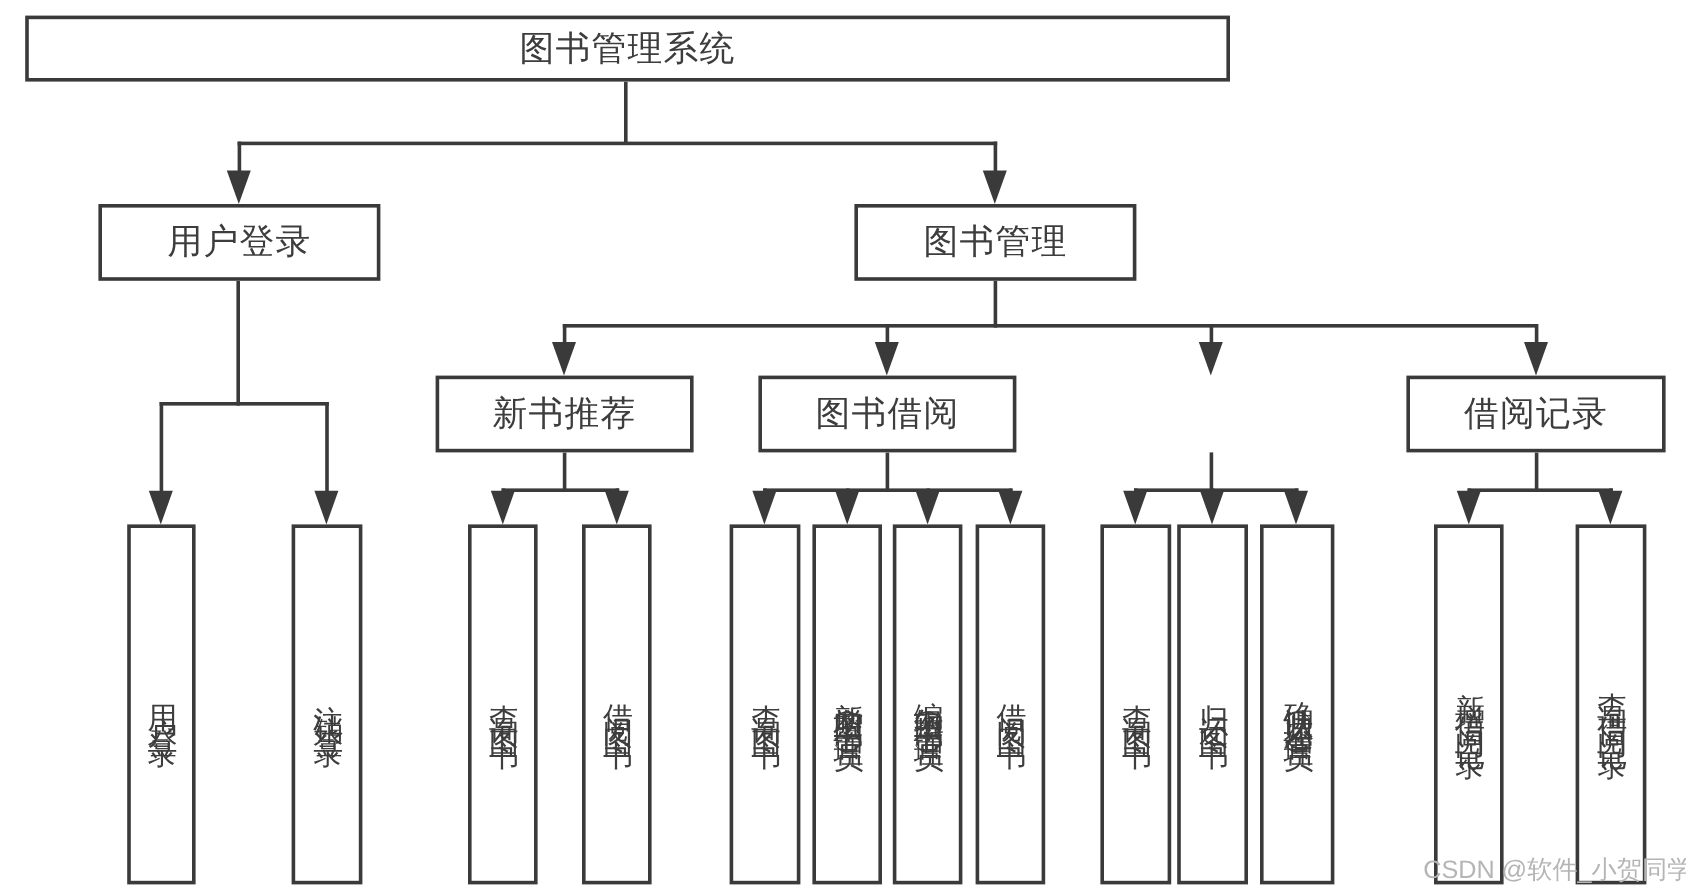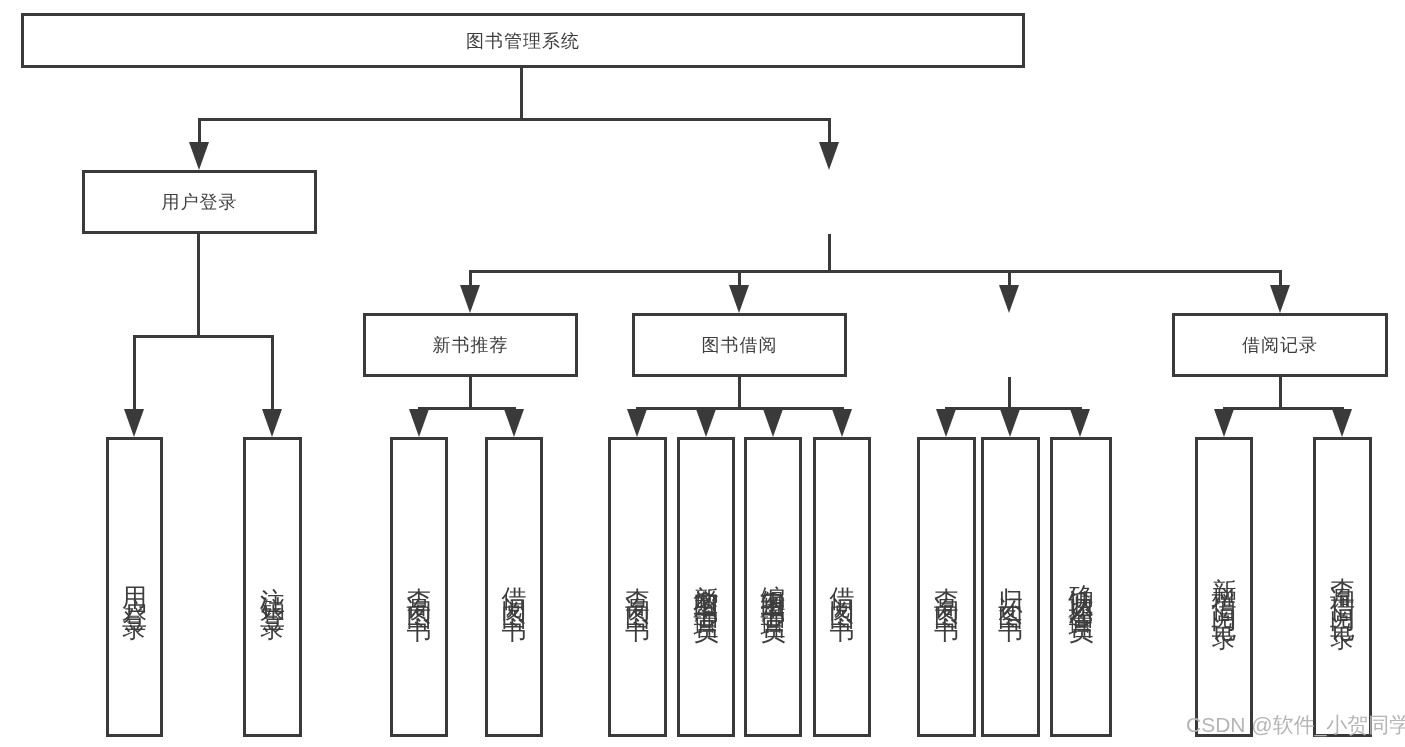--- a/index.html
+++ b/index.html
@@ -13,21 +13,21 @@
   .box{
     position:absolute;
     box-sizing:border-box;
     border:3px solid #3a3a3a;
     background:#ffffff;
     display:flex;
     align-items:center;
     justify-content:center;
     color:#3d3d3d;
   }
-  .box.h{font-size:18px;letter-spacing:1px;}
+  .box.h{font-size:29px;letter-spacing:1px;}
   .box.v{
     font-size:25px;
     writing-mode:vertical-rl;
     text-orientation:mixed;
     letter-spacing:10px;
     line-height:1;
   }
   .box.v.tight{letter-spacing:5px;}
   .line{position:absolute;background:#3a3a3a;}
   .ahead{
@@ -105,20 +105,21 @@
   <div class="line" style="left:1279px;top:377px;width:3px;height:33px;"></div>
   <div class="line" style="left:1223px;top:407px;width:121px;height:3px;"></div>
   <div class="line" style="left:1223px;top:407px;width:3px;height:6px;"></div>
   <div class="ahead" style="left:1214px;top:409px;"></div>
   <div class="line" style="left:1341px;top:407px;width:3px;height:6px;"></div>
   <div class="ahead" style="left:1332px;top:409px;"></div>
 
   <div class="box h" style="left:21px;top:13px;width:1004px;height:55px;">图书管理系统</div>
 
   <div class="box h" style="left:82px;top:170px;width:235px;height:64px;">用户登录</div>
+  <div class="box h" style="left:712px;top:170px;width:235px;height:64px;">图书管理</div>
 
   <div class="box h" style="left:632px;top:313px;width:215px;height:64px;">图书借阅</div>
   <div class="box h" style="left:363px;top:313px;width:215px;height:64px;">新书推荐</div>
   <div class="box h" style="left:1172px;top:313px;width:216px;height:64px;">借阅记录</div>
 
   <div class="box v" style="left:106px;top:437px;width:57px;height:300px;">用户登录</div>
   <div class="box v" style="left:243px;top:437px;width:59px;height:300px;">注销登录</div>
 
   <div class="box v" style="left:390px;top:437px;width:58px;height:300px;">查询图书</div>
   <div class="box v" style="left:485px;top:437px;width:58px;height:300px;">借阅图书</div>

